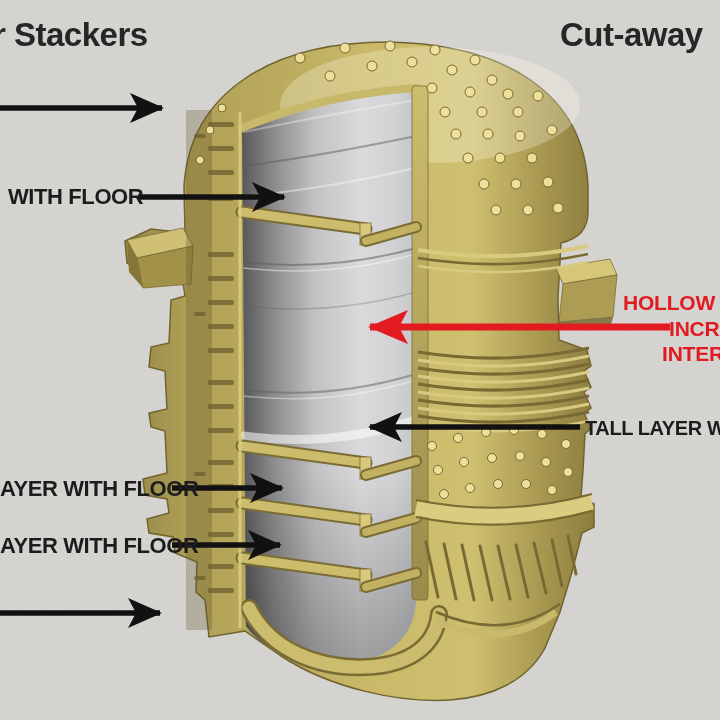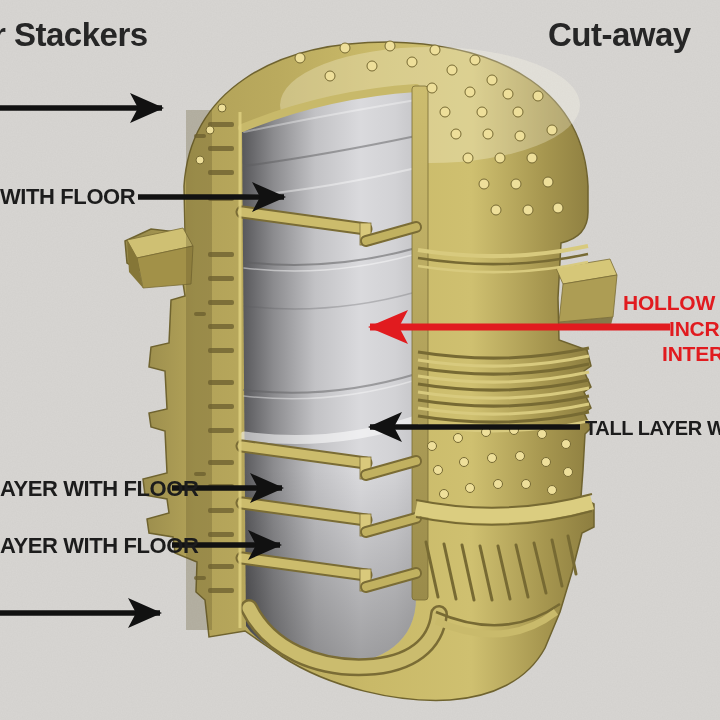--- a/index.html
+++ b/index.html
@@ -271,23 +271,23 @@
       <line x1="138" y1="197" x2="284" y2="197" marker-end="url(#ahBlack)"></line>
       <line x1="580" y1="427" x2="370" y2="427" marker-end="url(#ahBlack)"></line>
       <line x1="172" y1="488" x2="282" y2="488" marker-end="url(#ahBlack)"></line>
       <line x1="172" y1="545" x2="280" y2="545" marker-end="url(#ahBlack)"></line>
       <line x1="-6" y1="613" x2="160" y2="613" marker-end="url(#ahBlack)"></line>
     </g>
     <line x1="670" y1="327" x2="370" y2="327" stroke="#e11b1f" stroke-width="7" marker-end="url(#ahRed)"></line>
   </svg>
 
   <div class="txt title" style="left:-7px; top:16px;">r Stackers</div>
-  <div class="txt title" style="left:548px; top:16px;">Cut-away</div>
-
-  <div class="txt lbl" style="left:0; top:184px;">WITH FLOOR</div>
+  <div class="txt title" style="left:560px; top:16px;">Cut-away</div>
+
+  <div class="txt lbl" style="left:8px; top:184px;">WITH FLOOR</div>
 
   <div class="txt red" style="left:623px; top:291px;">HOLLOW L</div>
   <div class="txt red" style="left:669px; top:317px;">INCRE</div>
   <div class="txt red" style="left:662px; top:342px;">INTERNA</div>
 
   <div class="txt lbl-sm" style="left:585px; top:417px;">TALL LAYER WIT</div>
 
   <div class="txt lbl" style="left:0px; top:476px;">AYER WITH FLOOR</div>
   <div class="txt lbl" style="left:0px; top:533px;">AYER WITH FLOOR</div>
 

